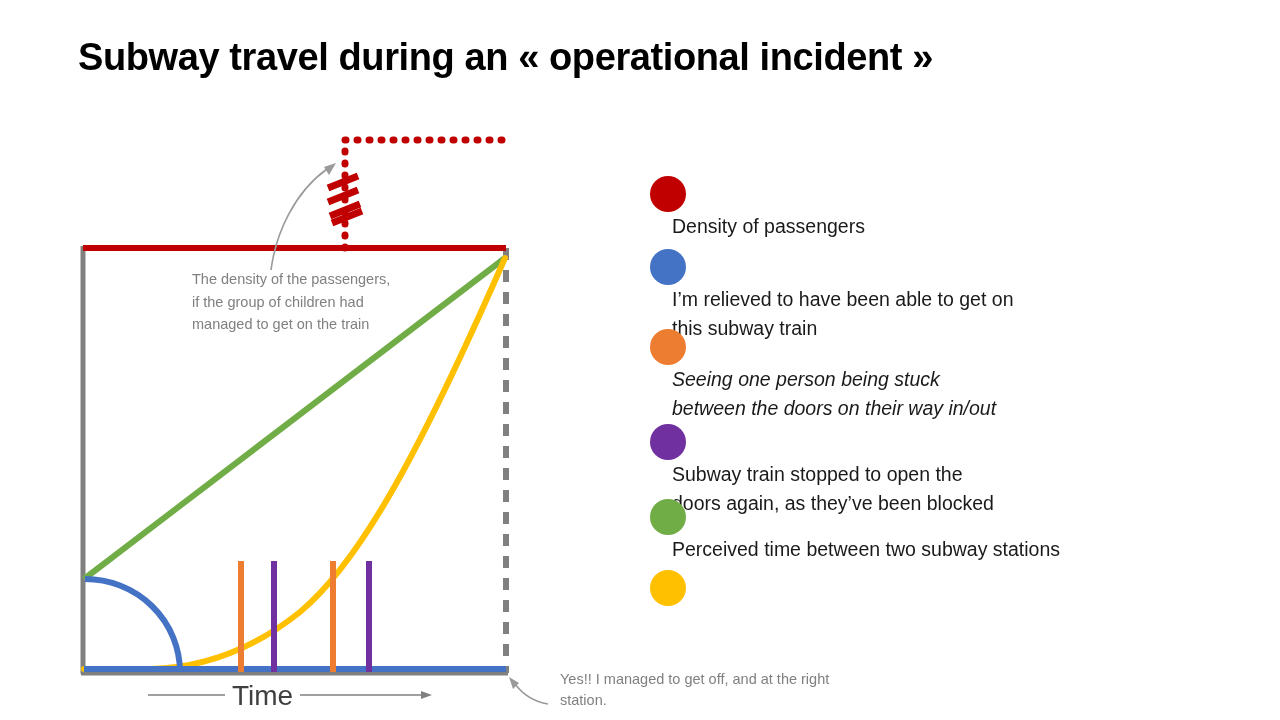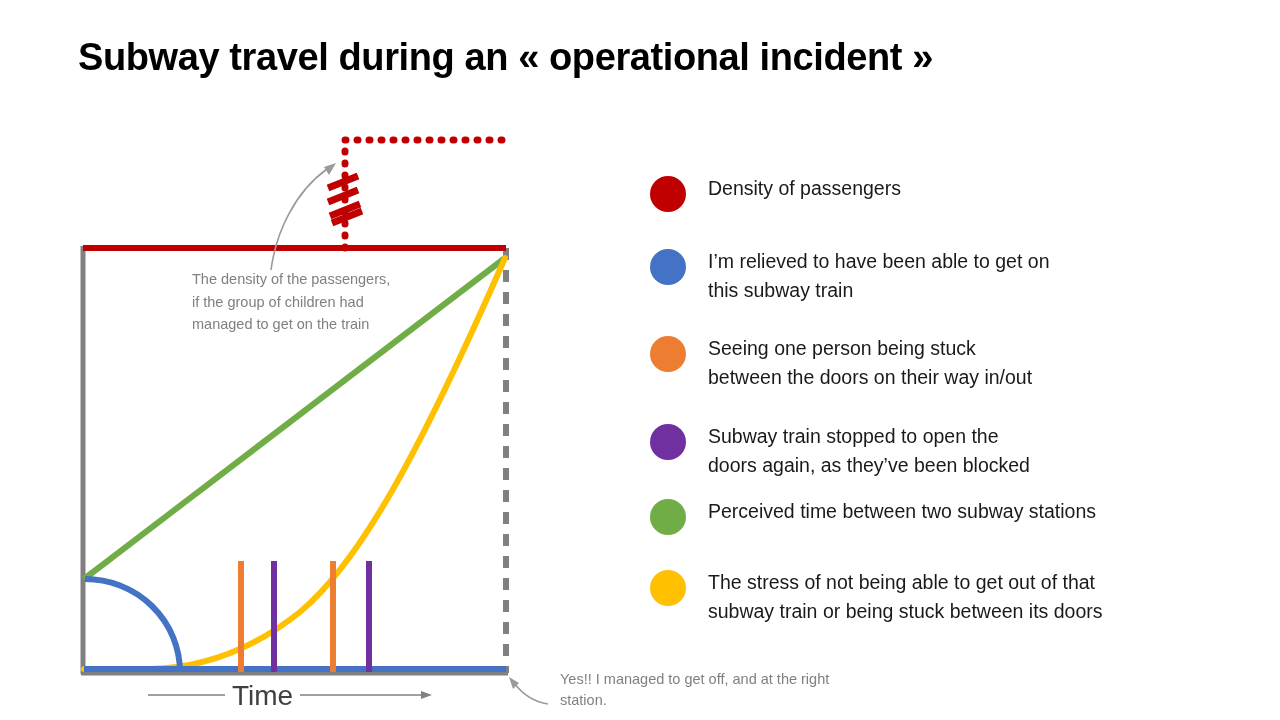--- a/index.html
+++ b/index.html
@@ -56,20 +56,21 @@
     color: #808080;
     font-family: "Liberation Sans", sans-serif;
   }
 
   
   #legend { position: absolute; left: 650px; top: 160px; width: 600px; }
   .legend-item {
     position: absolute;
     display: flex;
     align-items: flex-start;
+    flex-direction: column;
   }
   .legend-dot {
     width: 36px; height: 36px;
     border-radius: 50%;
     flex: 0 0 36px;
     margin-top: 2px;
   }
   .legend-label {
     margin-left: 22px;
     font-size: 19.5px;
@@ -156,38 +157,36 @@
       <span class="legend-dot" style="background:#C00000;"></span>
       <span class="legend-label">Density of passengers</span>
     </div>
 
     <div class="legend-item" style="top:87px; left:0;">
       <span class="legend-dot" style="background:#4472C4;"></span>
       <span class="legend-label">I’m relieved to have been able to get on
 this subway train</span>
     </div>
 
-    <div class="legend-item" style="top:174px; left:0;">
+    <div class="legend-item" style="top:167px; left:0;font-style:italic;">
       <span class="legend-dot" style="background:#ED7D31;"></span>
       <span class="legend-label">Seeing one person being stuck
 between the doors on their way in/out</span>
     </div>
 
     <div class="legend-item" style="top:262px; left:0;">
       <span class="legend-dot" style="background:#7030A0;"></span>
       <span class="legend-label">Subway train stopped to open the
 doors again, as they’ve been blocked</span>
     </div>
 
     <div class="legend-item" style="top:337px; left:0;">
       <span class="legend-dot" style="background:#70AD47;"></span>
       <span class="legend-label">Perceived time between two subway stations</span>
     </div>
 
     <div class="legend-item" style="top:408px; left:0;">
       <span class="legend-dot" style="background:#FFC000;"></span>
-      <span class="legend-label">The stress of not being able to get out of that
-subway train or being stuck between its doors</span>
     </div>
 
   </div>
 
 </div>
 
 </body></html>

